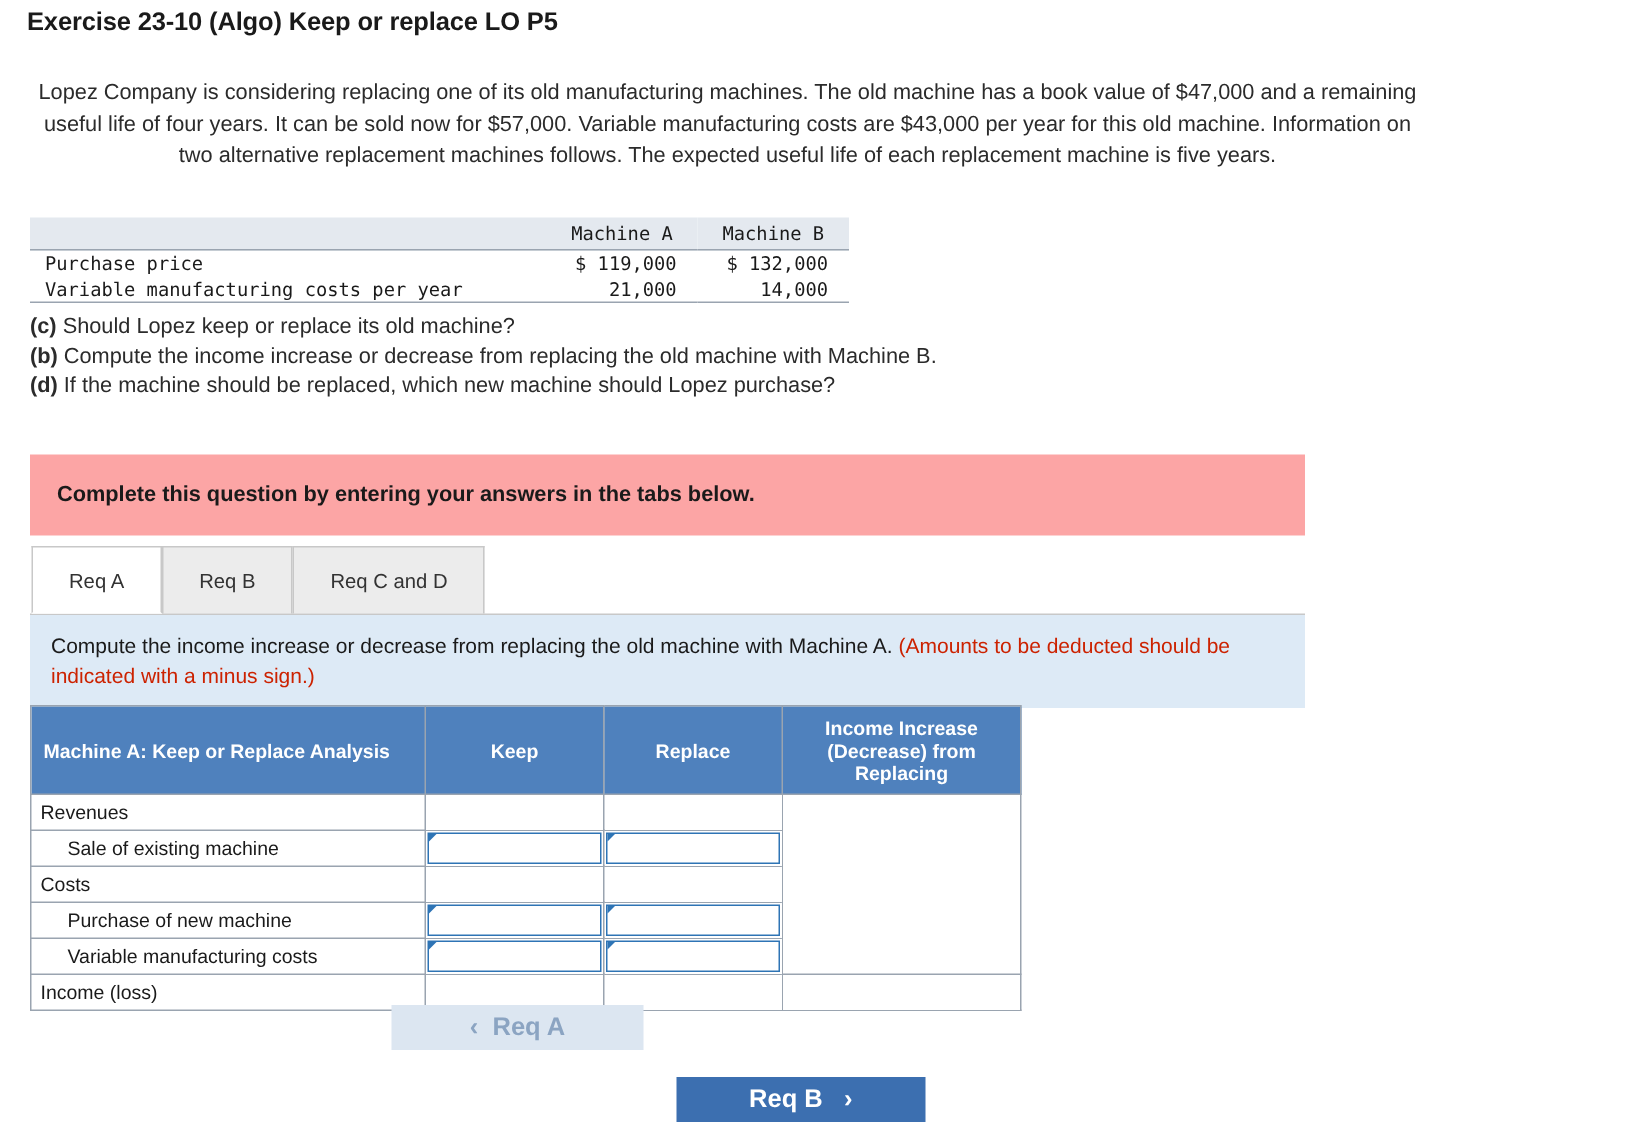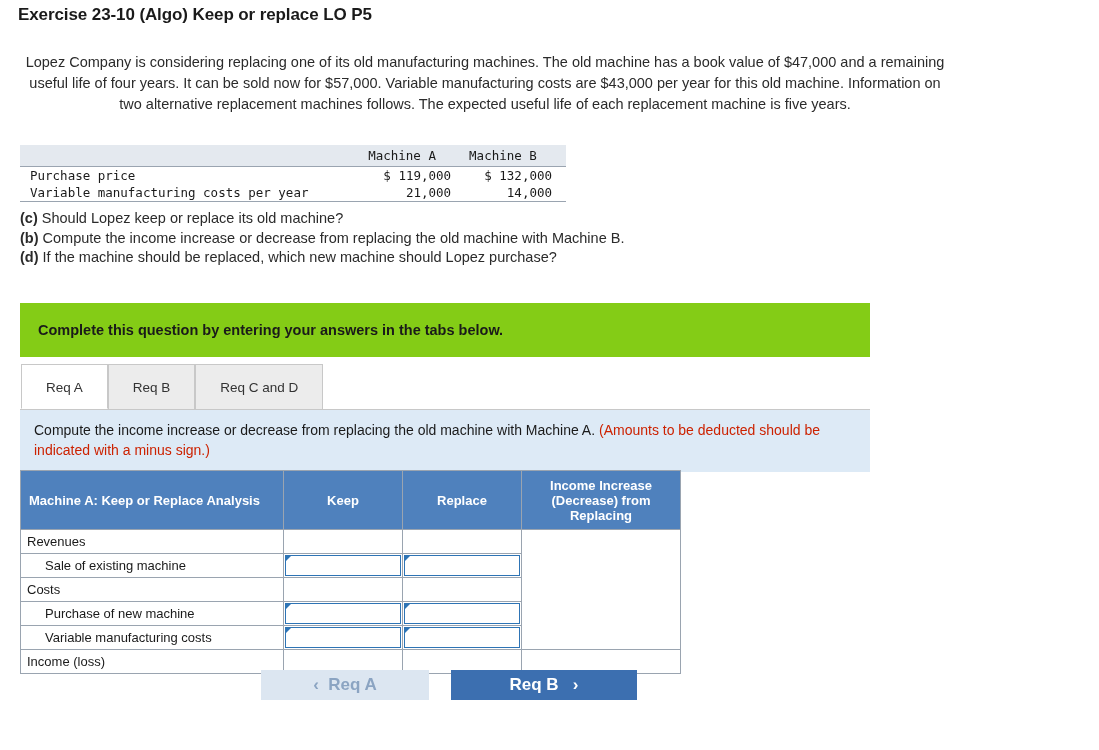--- a/index.html
+++ b/index.html
@@ -50,21 +50,21 @@
     font-family: "DejaVu Sans Mono", monospace;
     font-size: 12.5px;
     color: #1a1a1a;
   }
   .machines td {
     padding: 1px 4px;
     white-space: nowrap;
   }
   .machines tr.head td {
     background: #e4e9ef;
-    text-align: left;
+    text-align: center;
     padding-top: 3px;
     padding-bottom: 3px;
   }
   .machines tr.head td.blank { background: #e4e9ef; }
   .machines td.label { text-align: left; padding-left: 10px; }
   .machines td.num { text-align: right; padding-right: 14px; }
   .machines tr.row1 td { border-bottom: 0; }
   .machines tr.row2 td { border-bottom: 1px solid #9aa4b0; }
   .machines tr.head td { border-bottom: 1px solid #9aa4b0; }
 
@@ -79,21 +79,21 @@
   }
   .questions b { font-weight: bold; }
 
   
   .instruct-bar {
     position: absolute;
     left: 20px;
     top: 303px;
     width: 850px;
     height: 54px;
-    background: #84cc16;
+    background: #fca5a5;
     display: flex;
     align-items: center;
   }
   .instruct-bar span {
     margin-left: 18px;
     font-weight: bold;
     font-size: 14.5px;
     color: #1a1a1a;
   }
 
@@ -229,24 +229,25 @@
     font-size: 17px;
     font-weight: bold;
     vertical-align: top;
   }
   .btn-prev {
     width: 168px;
     background: #dce6f1;
     color: #8ba4c2;
   }
   .btn-next {
-    width: 186px;
+    width: 166px;
     background: #3c6fb0;
     color: #ffffff;
     margin-left: 18px;
+    margin-top: 48px;
   }
   .chev { font-weight: bold; }
 </style>
 </head>
 <body>
 
 <div class="page">
 
   <div class="title">Exercise 23-10 (Algo) Keep or replace LO P5</div>
 

